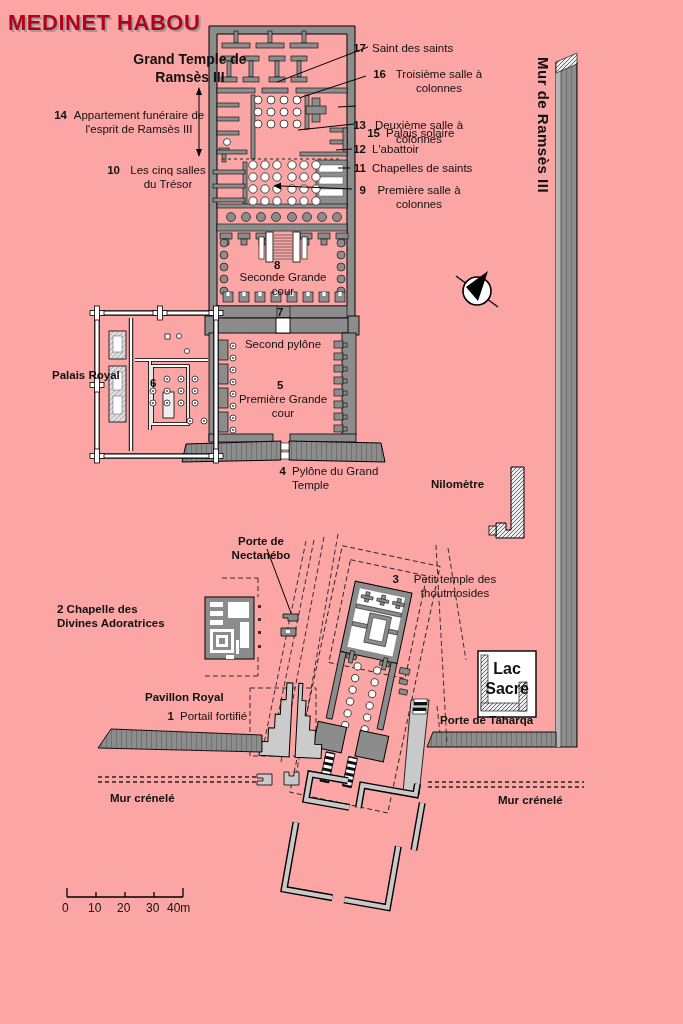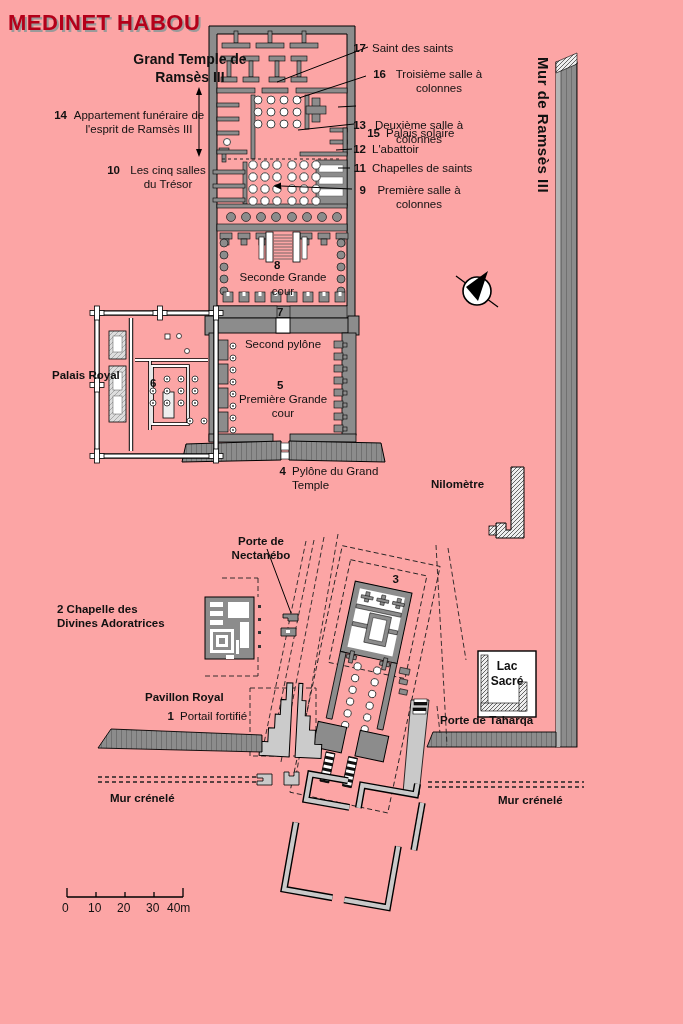--- a/index.html
+++ b/index.html
@@ -607,35 +607,36 @@
   <div class="co" style="left:270px;top:464px;">
     <b>4</b>
     <span class="w96">Pylône du Grand Temple</span>
   </div>
 
   <div class="lbl b" style="left:431px;top:477px;">Nilomètre</div>
   <div class="lbl b ctr" style="left:222px;top:516px;width:78px;margin-top:18px;">Porte de Nectanébo</div>
 
   <div class="co" style="left:383px;top:572px;">
     <b>3</b>
+    <span class="w100">Petit temple des thoutmosides</span>
   </div>
 
   <div class="lbl b" style="left:57px;top:602px;width:118px;">
     <b>2</b>
     <span>Chapelle des Divines Adoratrices</span>
   </div>
 
   <div class="lbl b" style="left:121px;top:690px;margin-left:24px;">Pavillon Royal</div>
 
   <div class="co" style="left:158px;top:709px;">
     <b>1</b>
     <span>Portail fortifié</span>
   </div>
 
-  <div class="lbl b ctr" style="left:484px;top:659px;width:46px;font-size:12px;">Lac Sacré</div>
+  <div class="lbl b ctr" style="left:484px;top:659px;width:46px;font-size:16px;">Lac Sacré</div>
   <div class="lbl b" style="left:440px;top:713px;">Porte de Taharqa</div>
   <div class="lbl b" style="left:110px;top:791px;">Mur crénelé</div>
   <div class="lbl b" style="left:498px;top:793px;">Mur crénelé</div>
 
   <div id="ramses-wall-label">Mur de Ramsès III</div>
 
   <span class="tick" style="left:62px;top:901px;">0</span>
   <span class="tick" style="left:88px;top:901px;">10</span>
   <span class="tick" style="left:117px;top:901px;">20</span>
   <span class="tick" style="left:146px;top:901px;">30</span>

